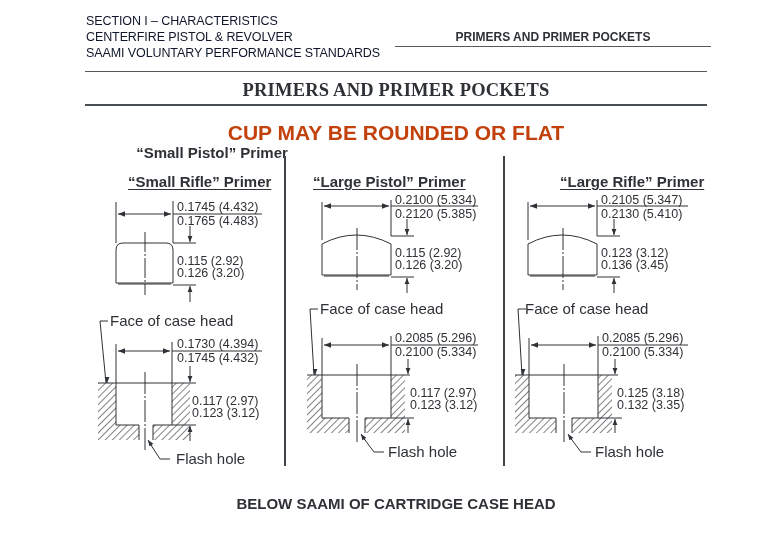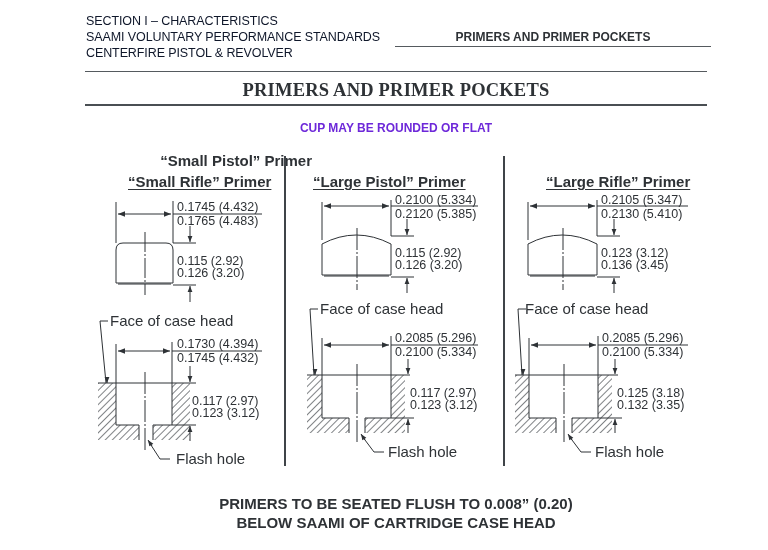--- a/index.html
+++ b/index.html
@@ -6,49 +6,49 @@
   body {
     width: 768px; height: 550px; background: #ffffff; position: relative; overflow: hidden;
     font-family: "Liberation Sans", sans-serif; color: #2b2f33;
   }
   .abs { position: absolute; }
   .hdr-left { left: 86px; top: 13px; font-size: 12.5px; line-height: 16px; color: #0f172a; letter-spacing: -0.1px; }
   .hdr-left div { white-space: nowrap; }
   .hdr-right { left: 395px; top: 30px; width: 316px; text-align: center; font-size: 12px; font-weight: bold; color: #2e3236; white-space: nowrap; }
   .rule { position: absolute; background: #555a5e; }
   .title { left: 85px; top: 80px; width: 622px; text-align: center; font-family: "Liberation Serif", serif; font-weight: bold; font-size: 18.5px; color: #2e3236; letter-spacing: 0.2px; }
-  .subtitle { left: 85px; top: 121px; width: 622px; text-align: center; font-weight: bold; font-size: 12px; color: #6d28d9; }
+  .subtitle { left: 85px; top: 121px; width: 622px; text-align: center; font-weight: bold; font-size: 21px; color: #c2410c; }
   .col-title { font-weight: bold; font-size: 15px; color: #2e3236; text-align: center; white-space: nowrap; }
   .u { text-decoration: underline; text-underline-offset: 2px; }
   .footer { left: 85px; top: 494px; width: 622px; text-align: center; font-weight: bold; font-size: 15px; line-height: 19px; color: #2e3236; }
   svg text { font-family: "Liberation Sans", sans-serif; fill: #2e3236; }
   .dim { font-size: 12.5px; }
   .lbl { font-size: 15px; }
 </style>
 </head>
 <body>
 
 <div class="abs hdr-left">
   <div>SECTION I – CHARACTERISTICS</div>
+  <div>CENTERFIRE PISTOL &amp; REVOLVER</div>
   <div>SAAMI VOLUNTARY PERFORMANCE STANDARDS</div>
-  <div>CENTERFIRE PISTOL &amp; REVOLVER</div>
 </div>
 <div class="abs hdr-right">PRIMERS AND PRIMER POCKETS</div>
 <div class="rule" style="left:395px; top:46px; width:316px; height:1px;"></div>
 <div class="rule" style="left:85px; top:71px; width:622px; height:1px;"></div>
 
 <div class="abs title">PRIMERS AND PRIMER POCKETS</div>
 <div class="rule" style="left:85px; top:104px; width:622px; height:2px; background:#4a4f53;"></div>
 
 <div class="abs subtitle">CUP MAY BE ROUNDED OR FLAT</div>
 
-<div class="abs col-title" style="left:100px; top:152px; width:200px; text-align:right; left:112px;">“Small Pistol” Primer</div>
+<div class="abs col-title" style="left:100px; top:144px; width:200px; text-align:center; left:112px;">“Small Pistol” Primer</div>
 <div class="abs col-title u" style="left:128px; top:173px;">“Small Rifle” Primer</div>
 <div class="abs col-title u" style="left:313px; top:173px;">“Large Pistol” Primer</div>
-<div class="abs col-title u" style="left:546px; top:173px;">“Large Rifle” Primer</div>
+<div class="abs col-title u" style="left:560px; top:173px;">“Large Rifle” Primer</div>
 
 <div class="rule" style="left:284px; top:156px; width:2px; height:310px; background:#3f4448;"></div>
 <div class="rule" style="left:503px; top:156px; width:2px; height:310px; background:#3f4448;"></div>
 
 <svg class="abs" style="left:0; top:0;" width="768" height="550" viewBox="0 0 768 550">
   <defs>
     <pattern id="hatch" patternUnits="userSpaceOnUse" width="5" height="5" patternTransform="rotate(45)">
       <line x1="0" y1="0" x2="0" y2="5" stroke="#3a3f43" stroke-width="1.3"></line>
     </pattern>
     <marker id="arr" viewBox="0 0 10 10" refX="10" refY="5" markerWidth="9" markerHeight="7" orient="auto-start-reverse" markerUnits="userSpaceOnUse">
@@ -201,15 +201,14 @@
 
   <text class="lbl" x="525" y="314">Face of case head</text>
   <text class="dim" x="602" y="342">0.2085 (5.296)</text>
   <text class="dim" x="602" y="356">0.2100 (5.334)</text>
   <text class="dim" x="617" y="397">0.125 (3.18)</text>
   <text class="dim" x="617" y="409">0.132 (3.35)</text>
   <text class="lbl" x="595" y="457">Flash hole</text>
 </svg>
 
 <div class="abs footer">
-  <div>PRIMERS TO BE SEATED FLUSH TO 0.008” (0.20)</div>
   <div>BELOW SAAMI OF CARTRIDGE CASE HEAD</div>
 </div>
 
 </body></html>

